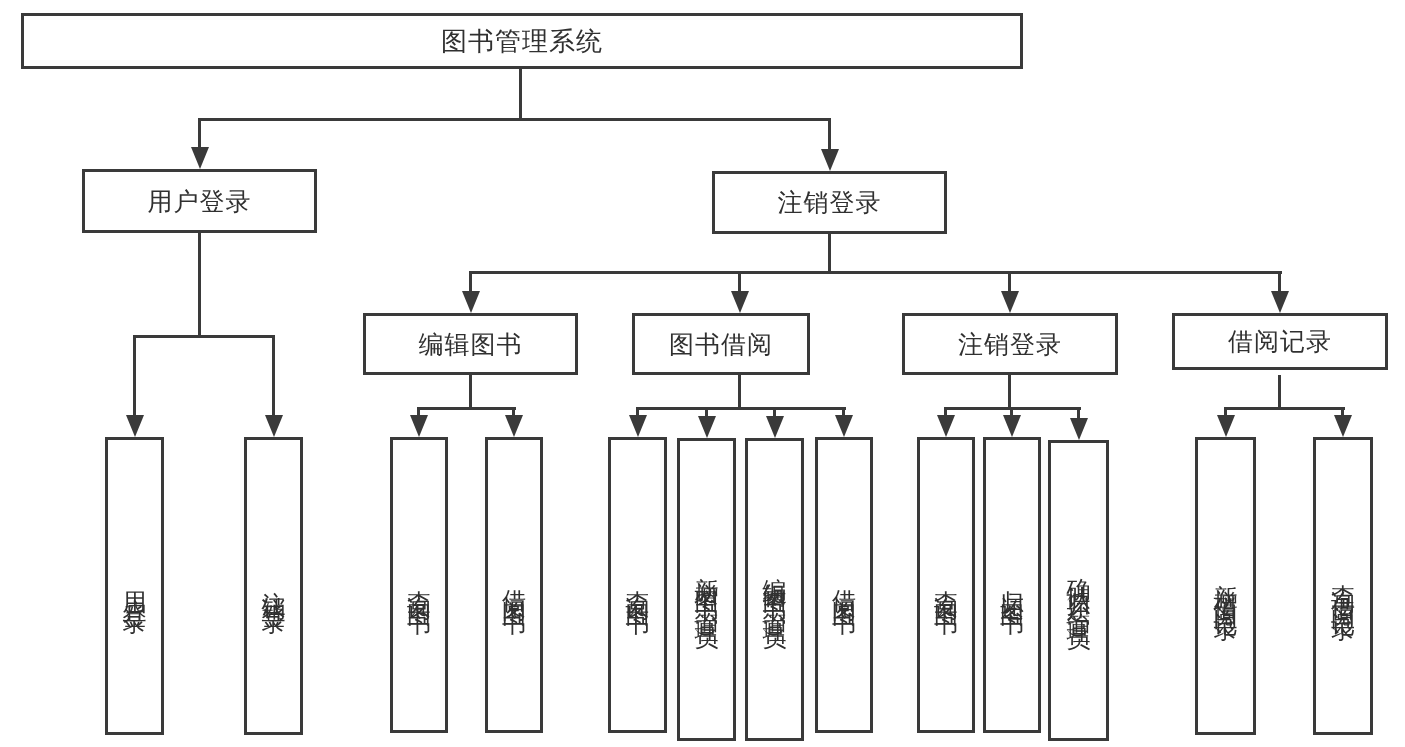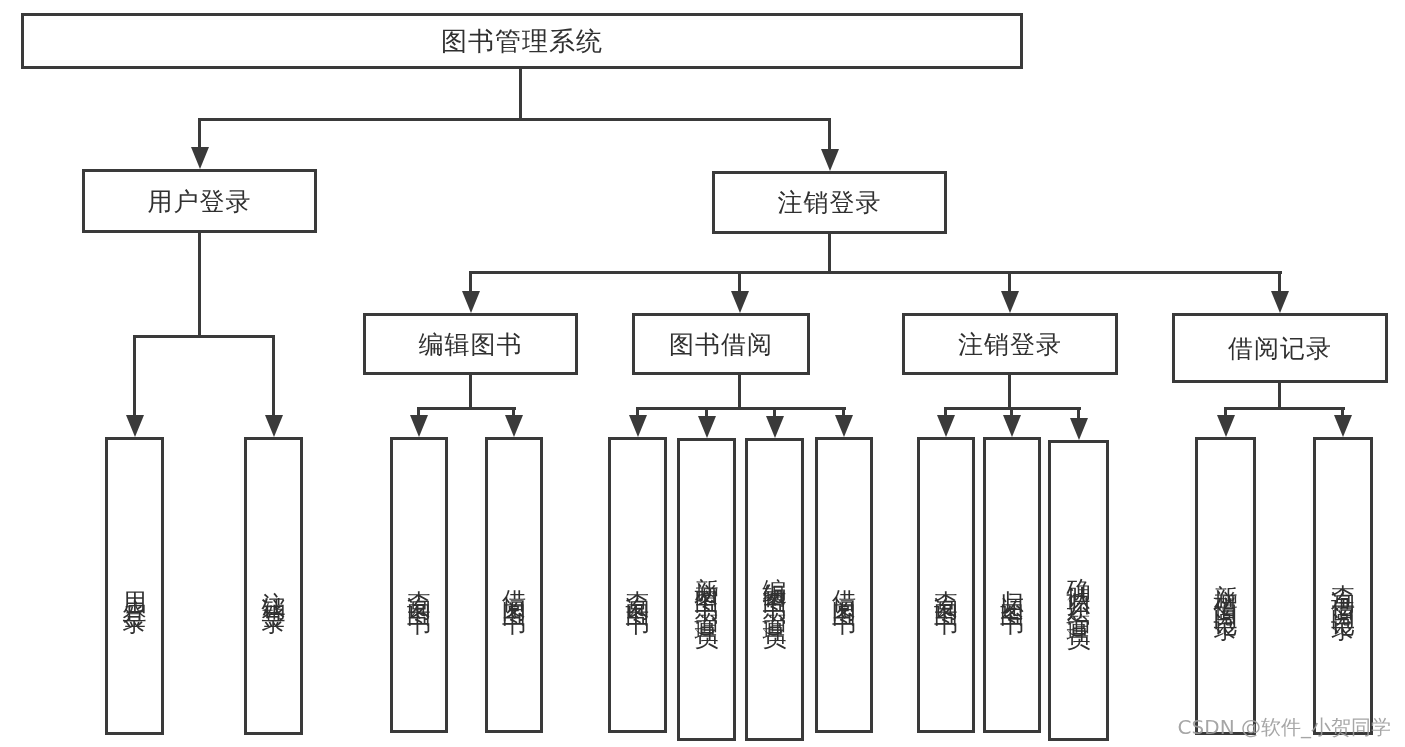--- a/index.html
+++ b/index.html
@@ -124,21 +124,21 @@
 
   <div class="box hz" style="left:363px;top:313px;width:215px;height:62px">
     <span>编辑图书</span>
   </div>
   <div class="box hz" style="left:632px;top:313px;width:178px;height:62px">
     <span>图书借阅</span>
   </div>
   <div class="box hz" style="left:902px;top:313px;width:216px;height:62px">
     <span>注销登录</span>
   </div>
-  <div class="box hz" style="left:1172px;top:313px;width:216px;height:70px">
+  <div class="box hz" style="left:1172px;top:313px;width:216px;height:57px">
     <span>借阅记录</span>
   </div>
 
   <div class="box vt" style="left:105px;top:437px;width:59px;height:298px">
     <span class="vtxt">用户登录</span>
   </div>
   <div class="box vt" style="left:244px;top:437px;width:59px;height:298px">
     <span class="vtxt">注销登录</span>
   </div>
 
@@ -172,15 +172,14 @@
     <span class="vtxt">确认归还（管理员）</span>
   </div>
 
   <div class="box vt" style="left:1195px;top:437px;width:61px;height:298px">
     <span class="vtxt">新增借阅记录</span>
   </div>
   <div class="box vt" style="left:1313px;top:437px;width:60px;height:298px">
     <span class="vtxt">查询借阅记录</span>
   </div>
 
-  <div class="watermark">CSDN @软件_小贺同学</div>
 
 </div>
 
 </body></html>

